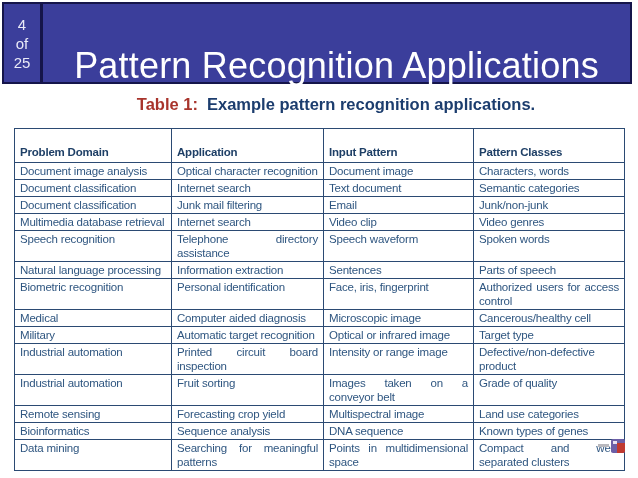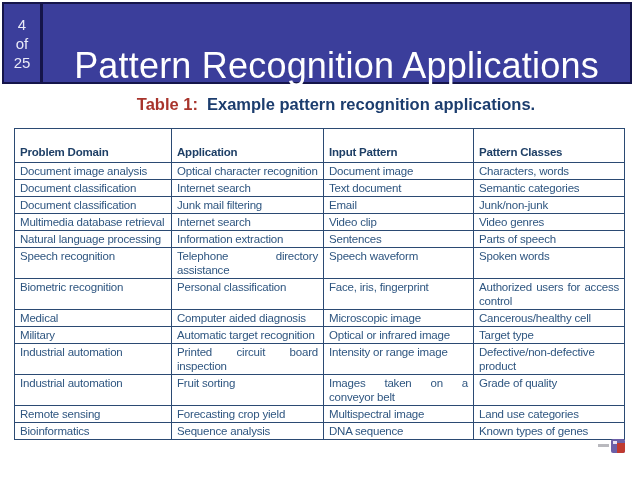--- a/index.html
+++ b/index.html
@@ -129,34 +129,34 @@
         <td>Email</td>
         <td>Junk/non-junk</td>
       </tr>
       <tr>
         <td>Multimedia database retrieval</td>
         <td>Internet search</td>
         <td>Video clip</td>
         <td>Video genres</td>
       </tr>
       <tr>
+        <td>Speech recognition</td>
+        <td>Telephone directory assistance</td>
+        <td>Speech waveform</td>
+        <td>Spoken words</td>
+      </tr>
+      <tr>
         <td>Natural language processing</td>
         <td>Information extraction</td>
         <td>Sentences</td>
         <td>Parts of speech</td>
       </tr>
       <tr>
-        <td>Speech recognition</td>
-        <td>Telephone directory assistance</td>
-        <td>Speech waveform</td>
-        <td>Spoken words</td>
-      </tr>
-      <tr>
         <td>Biometric recognition</td>
-        <td>Personal classification</td>
+        <td>Personal identification</td>
         <td>Face, iris, fingerprint</td>
         <td>Authorized users for access control</td>
       </tr>
       <tr>
         <td>Medical</td>
         <td>Computer aided diagnosis</td>
         <td>Microscopic image</td>
         <td>Cancerous/healthy cell</td>
       </tr>
       <tr>
@@ -181,20 +181,26 @@
         <td>Remote sensing</td>
         <td>Forecasting crop yield</td>
         <td>Multispectral image</td>
         <td>Land use categories</td>
       </tr>
       <tr>
         <td>Bioinformatics</td>
         <td>Sequence analysis</td>
         <td>DNA sequence</td>
         <td>Known types of genes</td>
+      </tr>
+      <tr>
+        <td>Data mining</td>
+        <td>Searching for meaningful patterns</td>
+        <td>Points in multidimensional space</td>
+        <td>Compact and well-separated clusters</td>
       </tr>
     </tbody>
 </table>
 
 <div class="logo-dash"></div>
 <div class="slide-logo">
   <div class="logo-red"></div>
   <div class="logo-spark"></div>
 </div>
 

